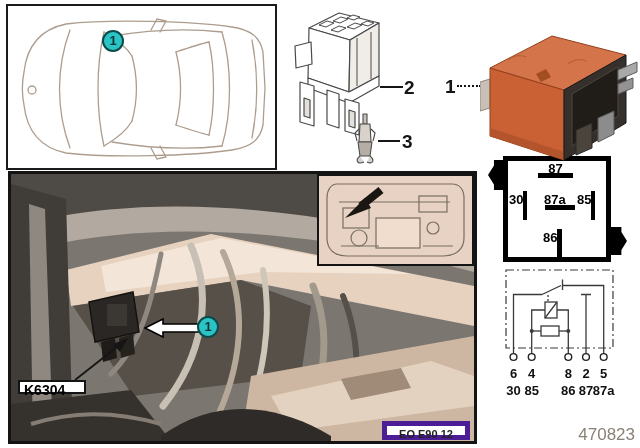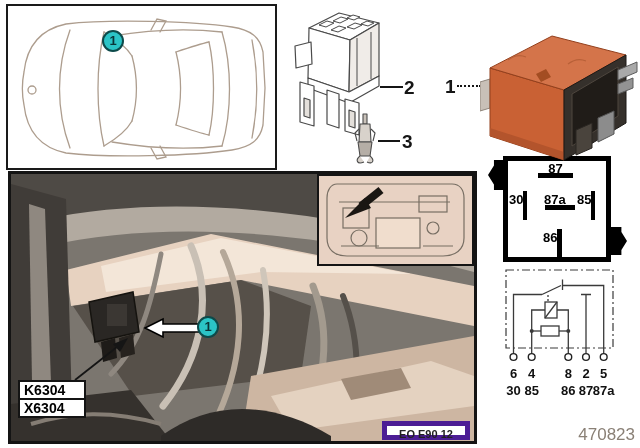--- a/index.html
+++ b/index.html
@@ -26,21 +26,21 @@
   .pin-bar-v{position:absolute;background:#000;width:4px;}
   .key-tab{position:absolute;background:#000;}
   .key-tab.left{left:-20px;top:-1px;width:17px;height:30px;
     clip-path:polygon(100% 0,35% 0,35% 18%,0 50%,35% 82%,35% 100%,100% 100%);}
   .key-tab.right{left:103px;top:66px;width:16px;height:28px;
     clip-path:polygon(0 0,65% 0,65% 18%,100% 50%,65% 82%,65% 100%,0 100%);}
   
   .schem{position:absolute;left:498px;top:266px;width:145px;height:135px;}
   .schem .t{position:absolute;transform:translateX(-50%);font-weight:bold;font-size:13px;color:#111;}
   
-  .code-box{position:absolute;left:7px;width:68px;height:20px;background:#fff;
+  .code-box{position:absolute;left:7px;width:68px;height:14px;background:#fff;
             border:2px solid #141414;box-sizing:border-box;font-weight:bold;font-size:14px;
             line-height:16px;color:#000;padding-left:4px;}
   .caption-box{position:absolute;left:371px;top:247px;width:88px;height:19px;background:#fff;
                border:5px solid #4c1d95;box-sizing:border-box;font-weight:bold;font-size:11px;
                line-height:17px;text-align:center;color:#222;}
   .inset{position:absolute;right:0;top:0;width:157px;height:92px;border:2px solid #141414;
          box-sizing:border-box;background:#e8d2c3;}
   .doc-num{position:absolute;right:5px;top:425px;font-size:17px;color:#8a8076;}
   svg{display:block;}
 </style>
@@ -238,20 +238,19 @@
         <g>
           <path d="M 62,14 L 42,30" stroke="#1a1612" stroke-width="8" fill="none"></path>
           <polygon points="26,42 46,22 52,32" fill="#1a1612"></polygon>
         </g>
       </svg>
     </div>
 
     <div class="badge" style="left:186px;top:142px;">1</div>
 
     <div class="code-box" style="top:206px;">K6304</div>
-    <div class="code-box" style="top:224px;">X6304</div>
 
     <div class="caption-box">EO E90 12 0027</div>
   </div>
 
   <div class="doc-num">470823</div>
 
 </div>
 
 </body></html>

